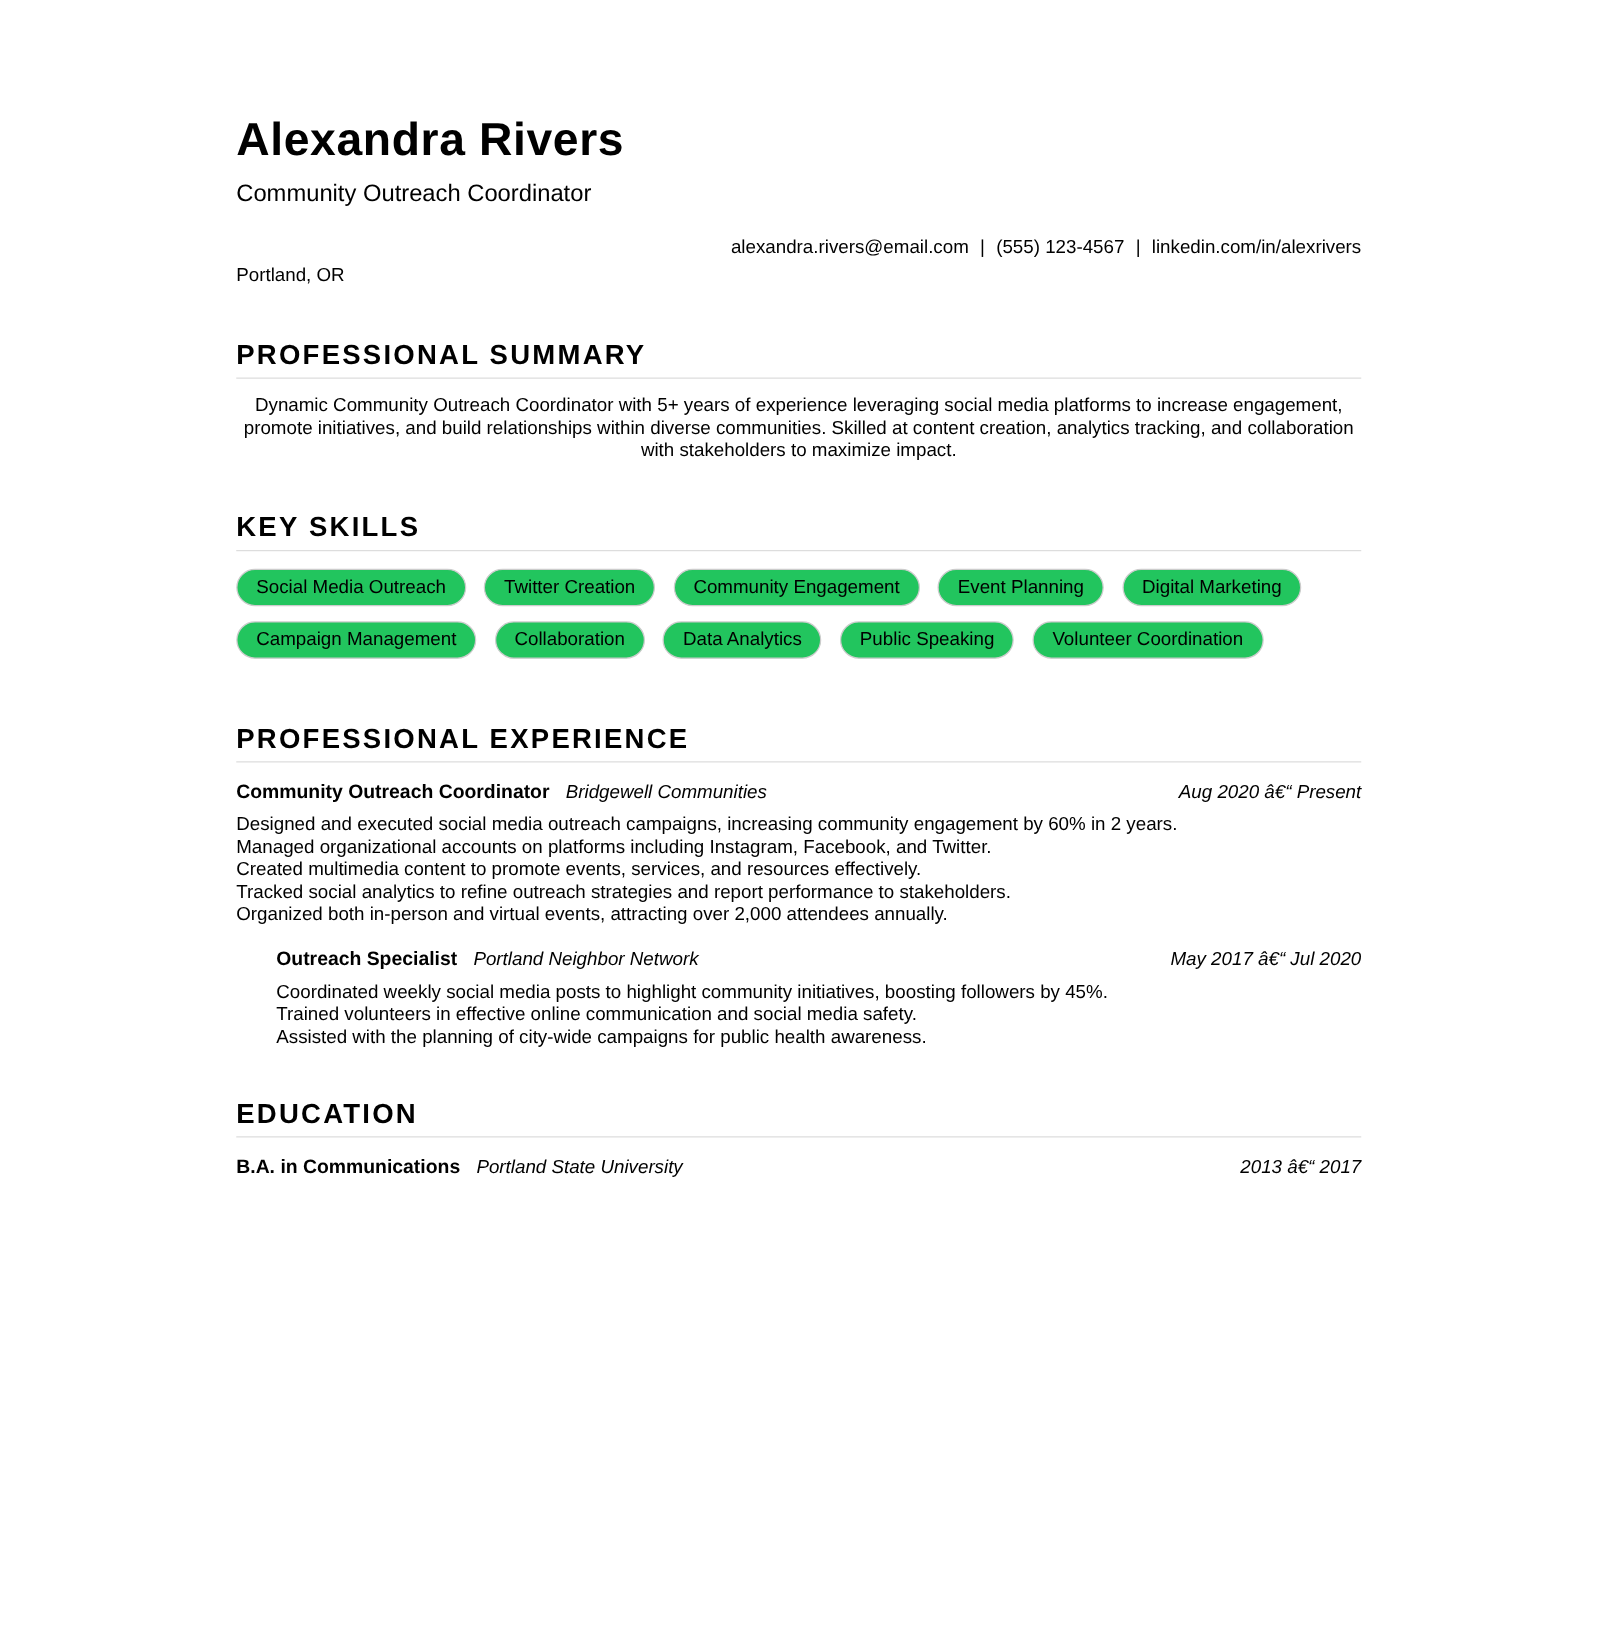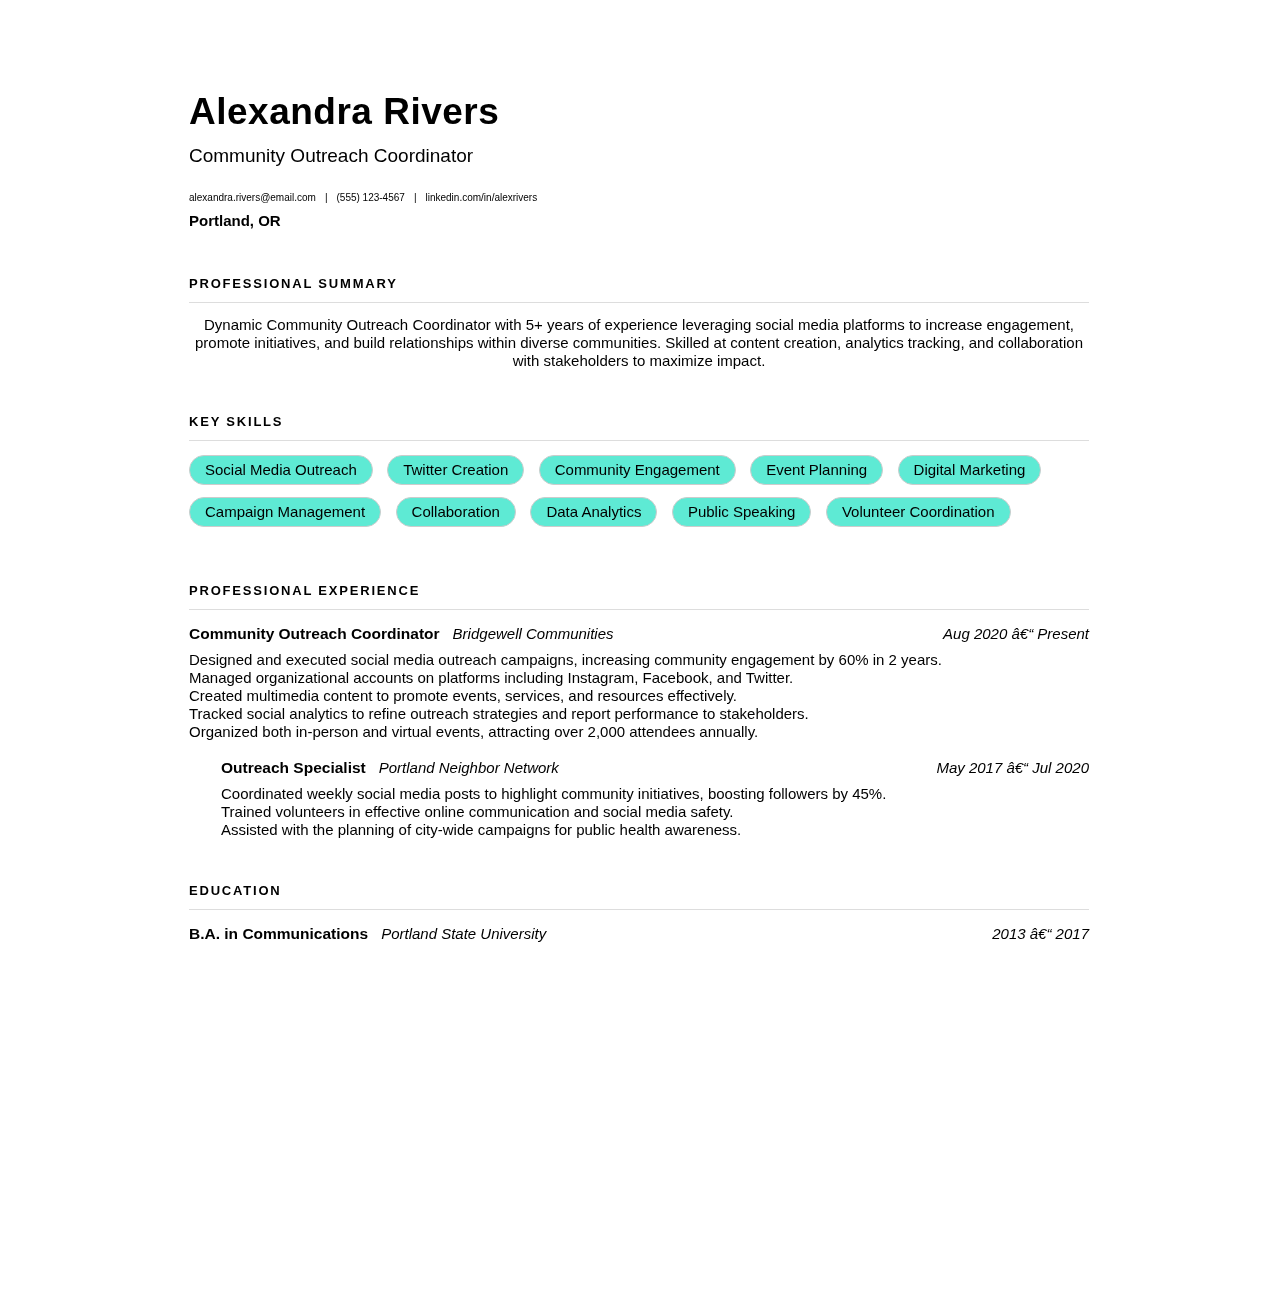--- a/index.html
+++ b/index.html
@@ -23,33 +23,33 @@
     line-height: 38px;
     letter-spacing: 0.5px;
   }
   .job-title-top {
     font-size: 19px;
     margin-top: 14px;
     line-height: 22px;
   }
   .contact-line {
     margin-top: 19px;
-    font-size: 10px;
+    font-size: 15px;
     line-height: 23px;
+    text-align: right;
   }
   .contact-sep { margin: 0 9px; }
   .location-line {
     font-size: 15px;
     line-height: 23px;
-    font-weight: bold;
   }
   
   .section { margin-top: 43px; }
   .section-heading {
-    font-size: 13px;
+    font-size: 22px;
     font-weight: bold;
     letter-spacing: 1.8px;
     line-height: 17px;
     padding-bottom: 10px;
     border-bottom: 1px solid #dddddd;
   }
   .summary-text {
     margin-top: 13px;
     font-size: 15px;
     line-height: 18px;
@@ -61,21 +61,21 @@
     margin-top: 14px;
   }
   .skill-pill {
     display: inline-block;
     border: 1px solid #cccccc;
     border-radius: 15px;
     padding: 5px 15px 6px 15px;
     margin: 0 10px 12px 0;
     font-size: 15px;
     line-height: 17px;
-    background: #5eead4;
+    background: #22c55e;
   }
   
   .entry { margin-top: 14px; }
   .entry + .entry { margin-top: 17px; margin-left: 32px; }
   .entry-header {
     display: flex;
     align-items: baseline;
     font-size: 15px;
     line-height: 19px;
   }

